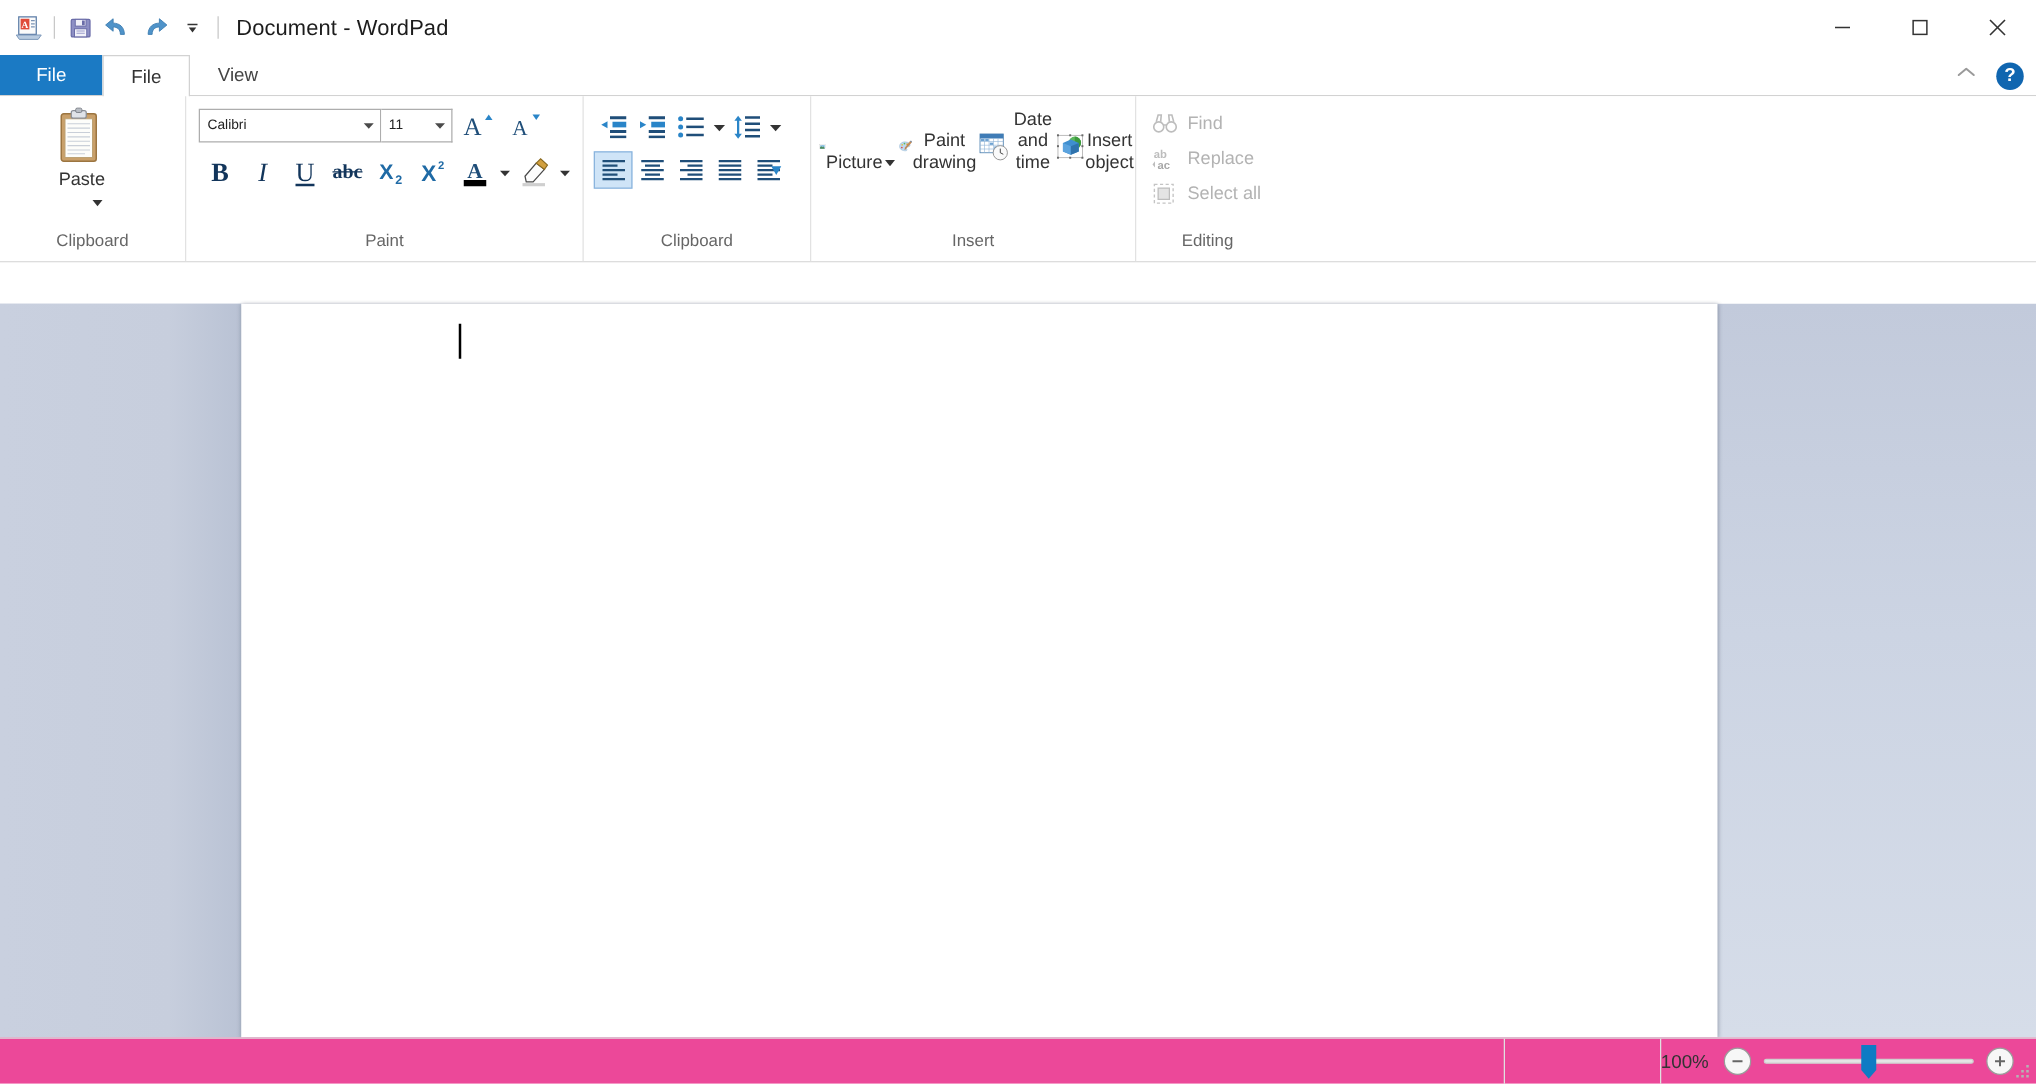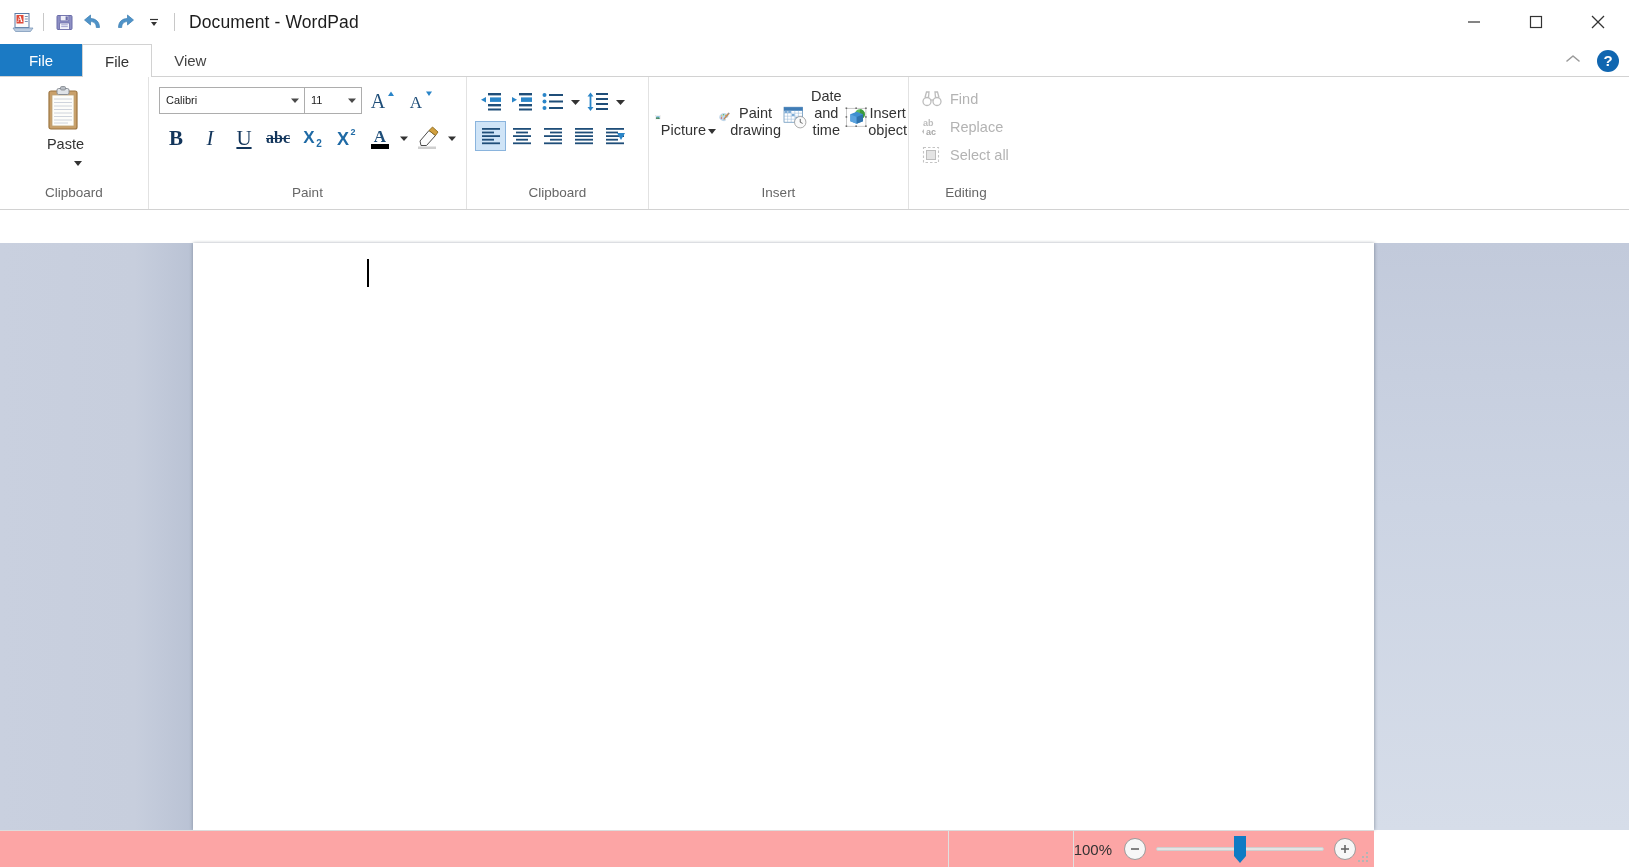--- a/index.html
+++ b/index.html
@@ -215,22 +215,22 @@
   }
   .caret {
     position: absolute; left: 174px; top: 16px; width: 2px; height: 28px;
     background: #000;
     animation: blink 1.1s step-end infinite;
   }
   @keyframes blink { 50% { opacity: 1; } }
 
   
   .statusbar {
-    position: absolute; left: 0; top: 830px; width: 1374px; height: 37px;
-    background: #fca5a5; border-top: 1px solid #dcdcdc;
+    position: absolute; left: 0; top: 830px; width: 1629px; height: 37px;
+    background: #ec4899; border-top: 1px solid #dcdcdc;
     display: flex; align-items: center; justify-content: flex-end;
   }
   .sb-sep { width: 1px; height: 37px; background: #e0e0e0; }
   .zoom-area {
     display: flex; align-items: center; gap: 10px; padding-right: 18px; height: 37px;
   }
   .zoom-pct { font-size: 15px; color: #333; margin-right: 2px; }
   .circle-btn {
     width: 22px; height: 22px; border-radius: 50%;
     border: 1px solid #9b9b9b; background: #f7f7f7;

